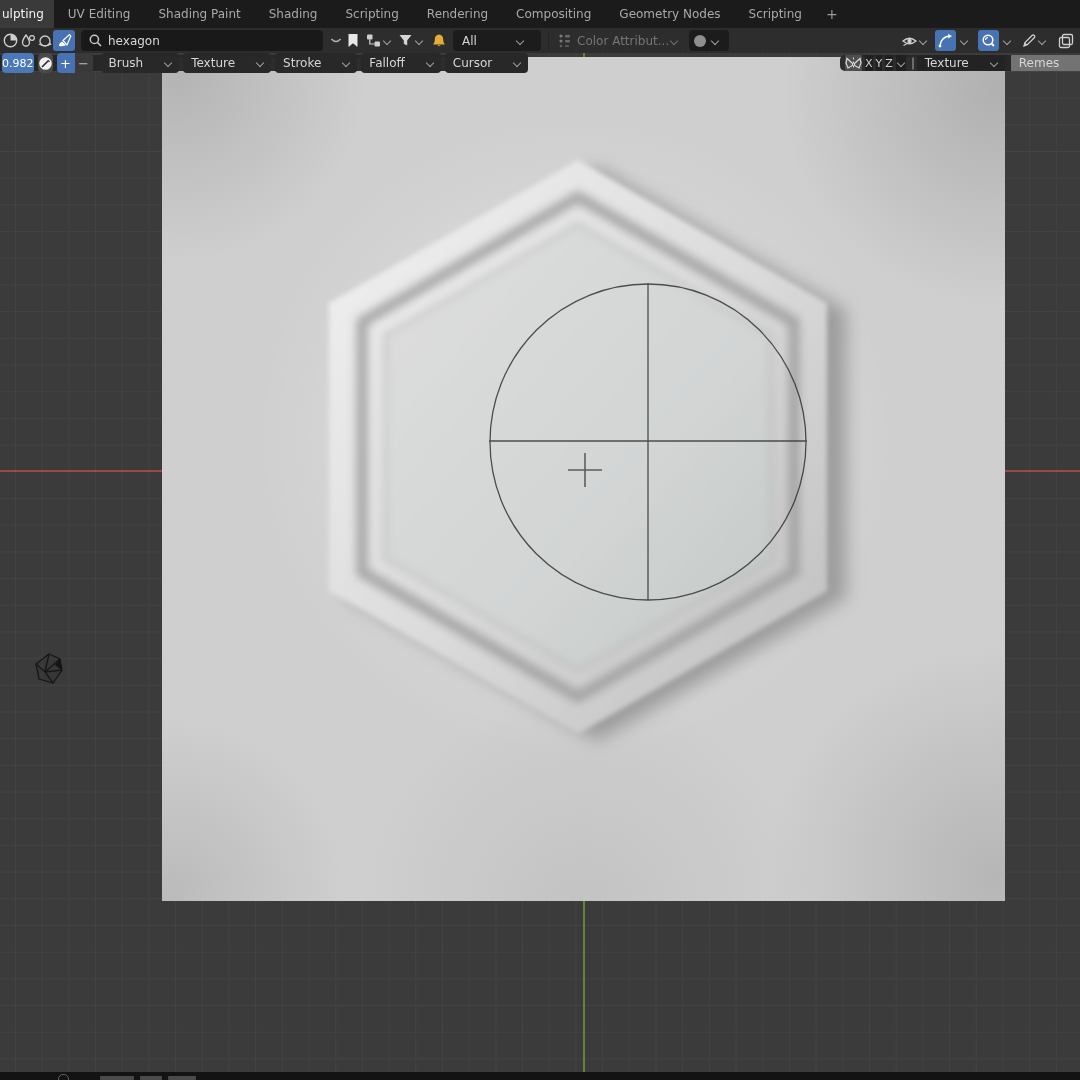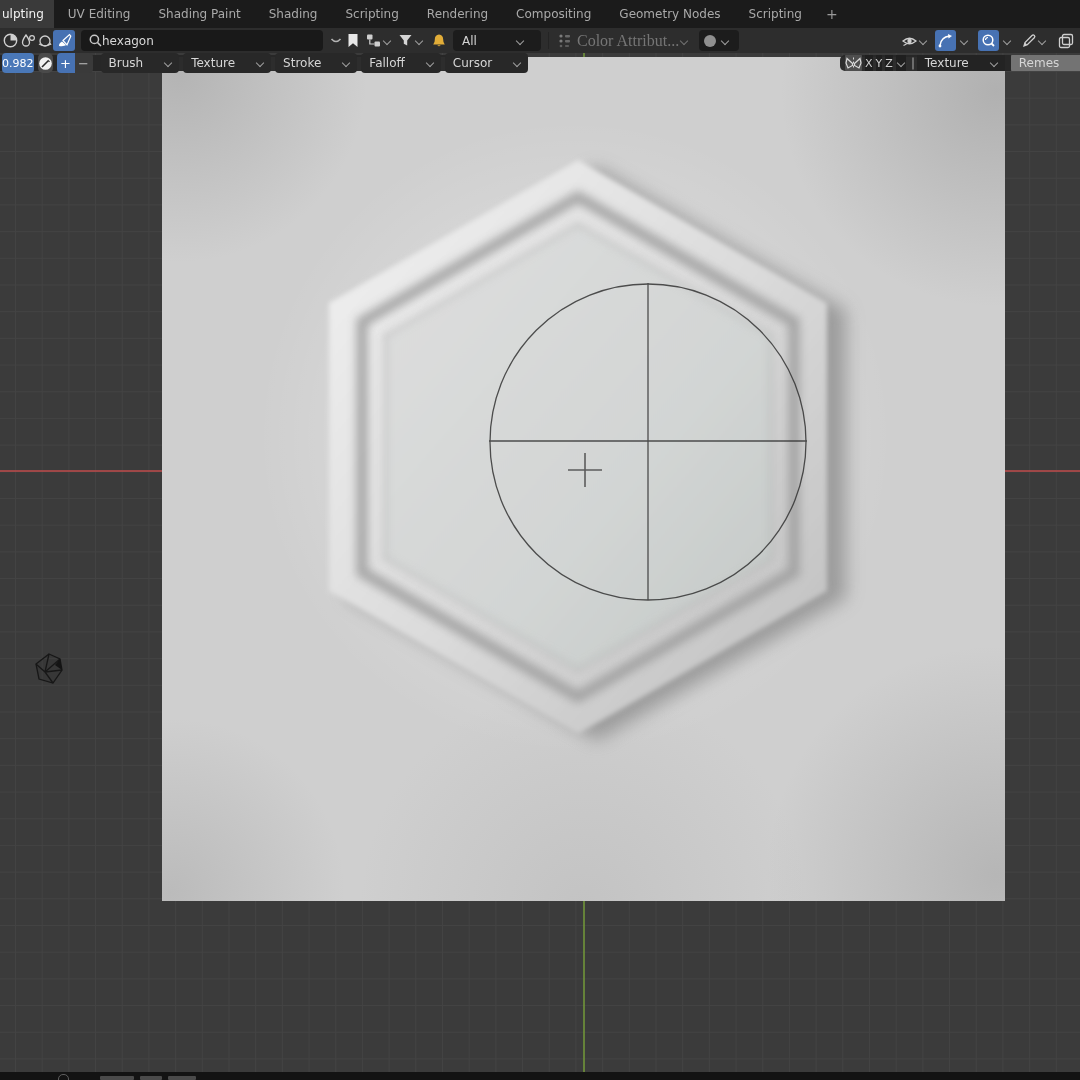--- a/index.html
+++ b/index.html
@@ -19,28 +19,28 @@
   #header { position:absolute; left:0; top:28px; width:1080px; height:25px;
     background:#2d2d2d; display:flex; align-items:center; z-index:20; }
   .hbtn { display:flex; align-items:center; justify-content:center; height:21px;
     border-radius:3px; }
   .icon16 { width:17px; height:17px; display:flex; align-items:center; justify-content:center; }
   .active-blue { background:#4772b3; }
   .chev { width:10px; height:10px; display:inline-block; position:relative; }
   .chev::before { content:""; position:absolute; left:2px; top:2px; width:5px; height:5px;
     border-right:1.4px solid #9f9f9f; border-bottom:1.4px solid #9f9f9f;
     transform:rotate(45deg); }
-  .searchbox { display:flex; align-items:center; background:#191919;
+  .searchbox { display:flex; align-items:center; gap:6px; background:#191919;
     border-radius:4px; height:21px; width:242px; padding:0 8px; margin-left:6px; }
   .searchbox input { background:transparent; border:none; outline:none; color:#d8d8d8;
     font-size:12px; width:180px; font-family:"DejaVu Sans","Liberation Sans",sans-serif; }
   .dd-dark { background:#1c1c1c; border-radius:4px; height:21px; display:flex;
     align-items:center; padding:0 16px 0 9px; color:#d2d2d2; font-size:12px; }
   .vsep { width:1px; height:17px; background:#242424; margin:0 7px; }
-  .disabled-label { color:#757575; font-size:16px;font-family:Liberation Serif, serif; }
+  .disabled-label { color:#757575; font-size:12px; }
 
   
   .tool-panel { position:absolute; top:55px; height:16px; background:rgba(38,38,38,0.96);
     display:flex; align-items:center; z-index:15; }
   #tool-left { left:0; width:462px; border-radius:0 5px 5px 0; padding:0 4px 0 2px; gap:4px; }
   #tool-right { left:840px; width:240px; border-radius:5px 0 0 5px; padding-left:5px; gap:3px; overflow:hidden; }
   .slider { width:60px; height:20px; background:#4a78b8; border-radius:4px; color:#fff;
     font-size:11px; display:flex; align-items:center; justify-content:center; }
   .sq-btn { height:20px; display:flex; align-items:center; justify-content:center;
     font-size:13px; }

